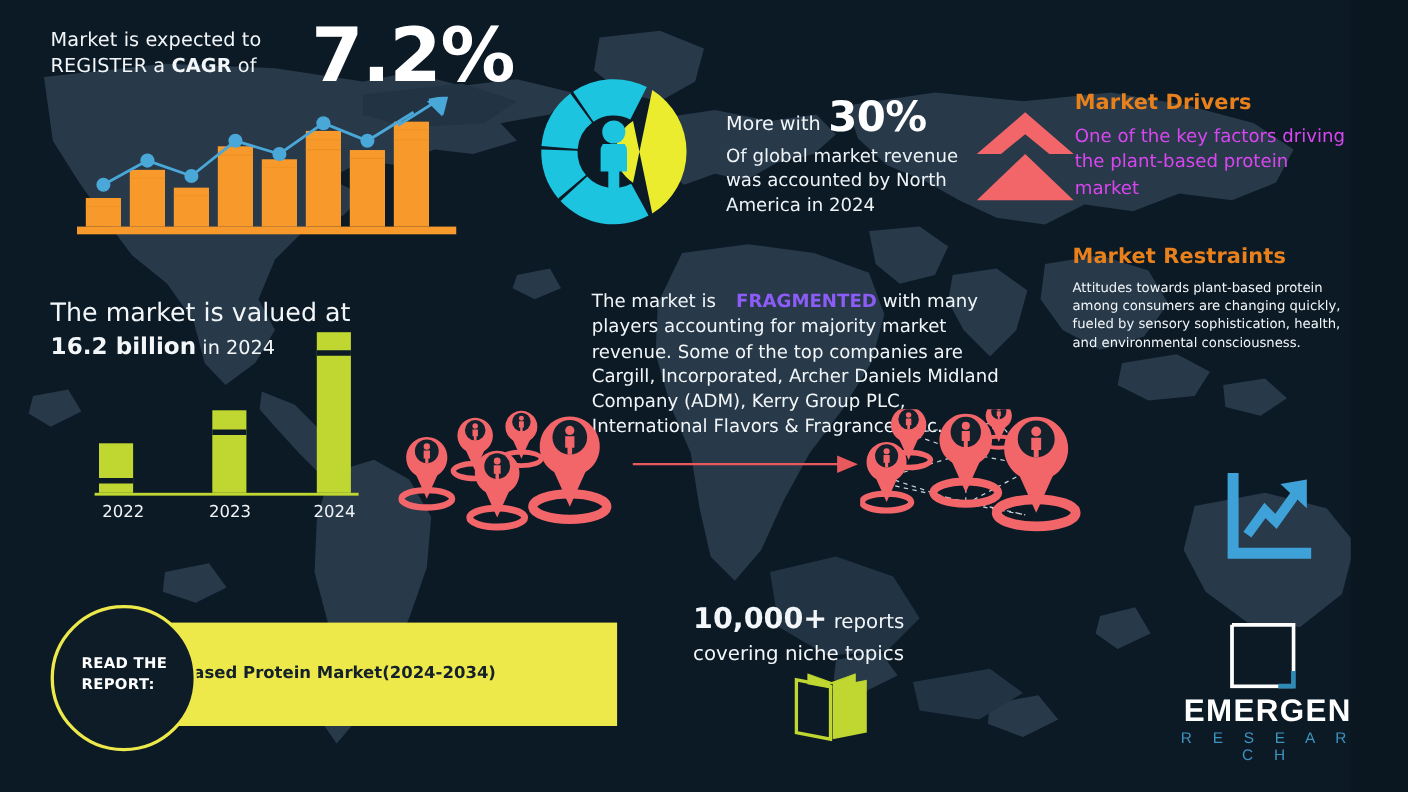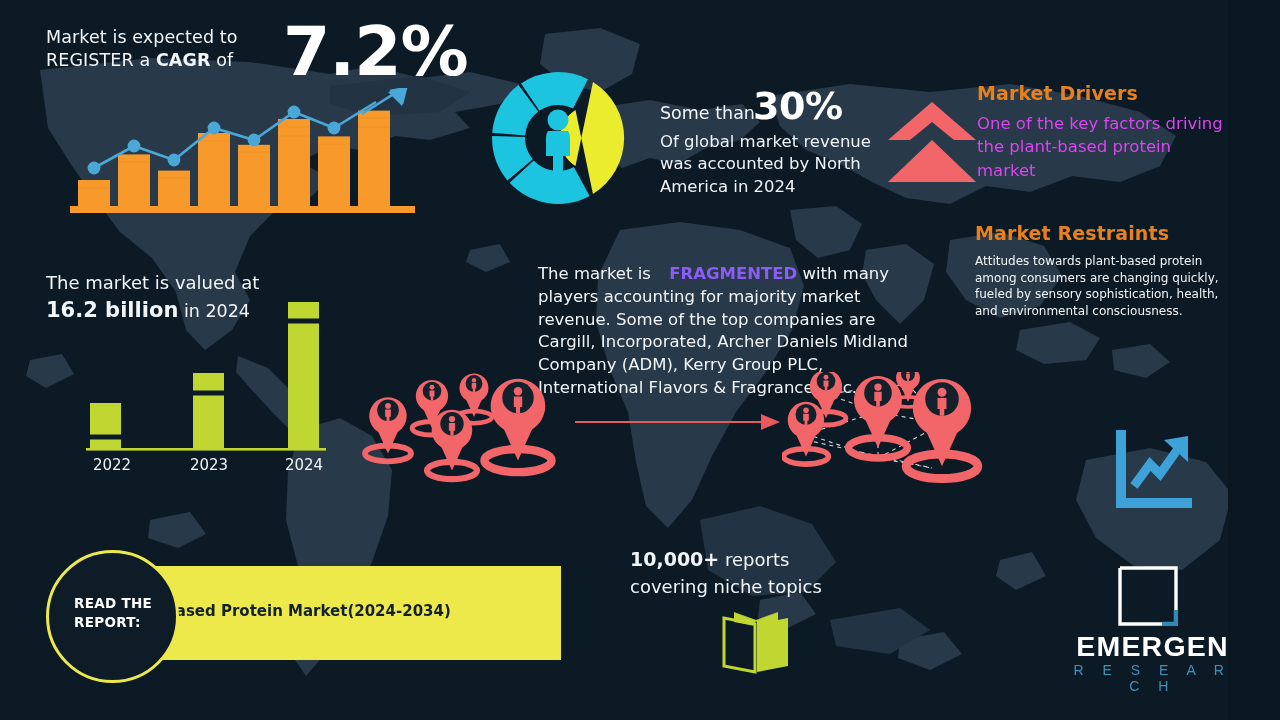--- a/index.html
+++ b/index.html
@@ -39,21 +39,21 @@
   #drivers-body{margin-top:8px;font-size:16.5px;line-height:1.41;color:#d946ef;}
   #drivers-arrows{position:absolute;left:886px;top:100px;width:92px;height:86px;}
 
   
   #restraints{position:absolute;left:975px;top:222px;width:258px;}
   #restraints-title{font-size:19px;font-weight:bold;color:#e8801c;letter-spacing:.1px;}
   #restraints-body{margin-top:9px;font-size:12px;line-height:1.38;color:#f2f6f8;}
 
   
   #valued-block{position:absolute;left:46px;top:272px;width:300px;}
-  #valued-line1{font-size:18px;color:#f2f6f8;}
+  #valued-line1{font-size:23px;color:#f2f6f8;}
   #valued-line2{margin-top:5px;font-size:17.5px;color:#f2f6f8;}
   #valued-line2 b{font-size:21px;font-weight:bold;}
   #green-chart{position:absolute;left:60px;top:290px;width:280px;height:200px;}
   .yr-label{position:absolute;width:42px;text-align:center;font-size:15px;
     line-height:1.28;color:#f0f4f7;}
 
   
   #frag-para{position:absolute;left:538px;top:263px;width:382px;font-size:16.5px;
     line-height:1.38;color:#f2f6f8;}
   #frag-para .hl{color:#8b5cf6;font-weight:bold;margin-left:13px;}
@@ -72,21 +72,21 @@
   #cta-title{position:absolute;left:69px;top:40px;width:340px;font-size:15px;
     font-weight:bold;color:#14202a;}
   #cta-circle{position:absolute;left:0px;top:-12px;width:127px;height:127px;border-radius:50%;
     background:#0e1c28;border:3px solid #ede94b;}
   #cta-circle-text{position:absolute;left:28px;top:32px;width:90px;font-size:13.5px;
     font-weight:bold;line-height:1.42;color:#ffffff;letter-spacing:.3px;}
 
   
   #reports{position:absolute;left:630px;top:548px;width:300px;}
   #reports-l1{font-size:18px;color:#f2f6f8;}
-  #reports-l1 b{font-size:19px;font-weight:bold;}
+  #reports-l1 b{font-size:26px;font-weight:bold;}
   #reports-l2{margin-top:6px;font-size:18px;color:#f2f6f8;}
   #book-icon{position:absolute;left:718px;top:612px;width:76px;height:62px;}
 
   
   #logo{position:absolute;left:1060px;top:566px;width:185px;height:128px;}
   #logo-mark{position:absolute;left:58px;top:0px;width:60px;height:60px;}
   #logo-name{position:absolute;left:0;top:64px;width:185px;text-align:center;
     font-size:28.5px;font-weight:bold;color:#ffffff;letter-spacing:1.2px;
     font-family:"Liberation Sans", sans-serif;}
   #logo-sub{position:absolute;left:0;top:96px;width:185px;text-align:center;
@@ -212,21 +212,21 @@
 
       <g fill="#1dc4e0">
         <circle cx="0" cy="-18" r="10.5"></circle>
         <path d="M-10 -7 L10 -7 A 10 10 0 0 1 12 0 L12 18 L5 18 L5 40 L-5 40 L-5 18 L-12 18 L-12 0 A 10 10 0 0 1 -10 -7 Z"></path>
       </g>
     </g>
   </svg>
 
   <div id="thirty-block">
     <div id="thirty-line1">
-      <span id="thirty-pre">Some than</span>
+      <span id="thirty-pre">More with</span>
       <span id="thirty-value">30%</span>
     </div>
     <div id="thirty-body">Of global market revenue was accounted by North America in 2024</div>
   </div>
 
   <svg id="drivers-arrows" viewBox="0 0 92 86">
     <path d="M46 2 L90 40 L68 40 L46 22 L24 40 L2 40 Z" fill="#f2666a"></path>
     <path d="M46 40 L90 82 L2 82 Z" fill="#f2666a"></path>
   </svg>
 

